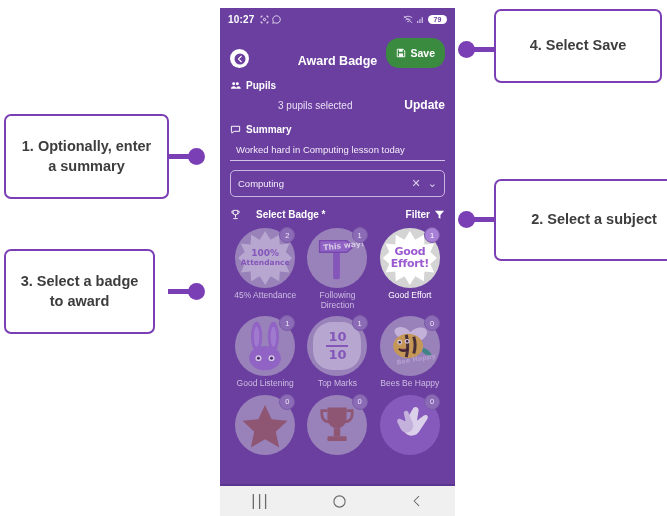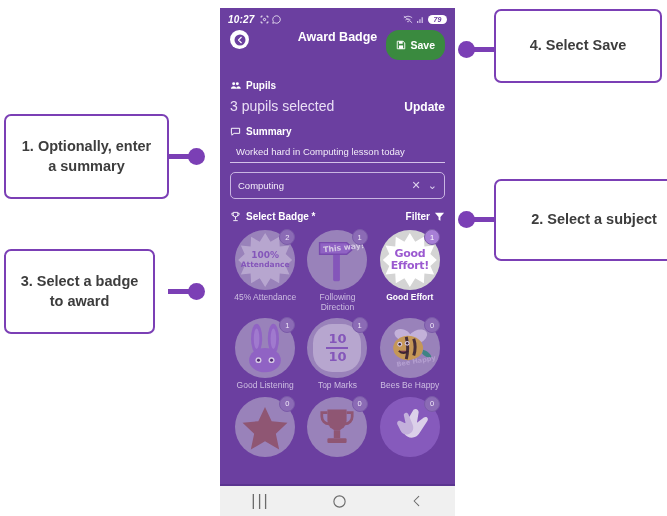--- a/index.html
+++ b/index.html
@@ -29,21 +29,20 @@
   
   .status-bar {
     height: 22px;
     display: flex;
     align-items: center;
     padding: 0 8px;
     color: #ffffff;
     font-size: 10px;
     font-weight: bold;
     box-sizing: border-box;
-    font-style: italic;
   }
   .status-clock { letter-spacing: .2px; }
   .status-left-icons {
     display: flex;
     align-items: center;
     gap: 3px;
     margin-left: 5px;
   }
   .status-spacer { flex: 1; }
   .status-right-icons {
@@ -60,21 +59,21 @@
     padding: 1px 3px;
     line-height: 1;
     min-width: 13px;
     text-align: center;
   }
 
   
   .app-bar {
     height: 38px;
     display: flex;
-    align-items: flex-start;
+    align-items: flex-end;
     padding: 0 10px;
     box-sizing: border-box;
     position: relative;
   }
   .back-circle {
     width: 19px; height: 19px;
     border-radius: 50%;
     background: #ffffff;
     display: flex;
     align-items: center;
@@ -124,21 +123,22 @@
     margin-top: 12px;
   }
   .row-line {
     display: flex;
     align-items: baseline;
     justify-content: space-between;
     margin-top: 7px;
   }
   .pupil-txt {
     color: #eadff5;
-    font-size: 14px;
+    font-size: 10px;
+    margin-left: 48px;
   }
   .update-link {
     color: #ffffff;
     font-size: 12px;
     font-weight: bold;
   }
 
   .summary-field {
     margin-top: 9px;
     border-bottom: 1.6px solid #d4c2e8;
@@ -167,21 +167,21 @@
   }
 
   .badge-head {
     display: flex;
     align-items: center;
     margin-top: 12px;
     color: #ffffff;
     font-size: 10px;
     font-weight: bold;
   }
-  .badge-head .lbl { display: flex; align-items: center; gap: 5px; }
+  .badge-head .lbl { display: flex; align-items: center; gap: 15px; }
   .filter-box {
     margin-left: auto;
     display: flex;
     align-items: center;
     gap: 4px;
     text-align: center;
   }
 
   
   .badge-grid {
@@ -215,21 +215,21 @@
   .badge-label {
     margin-top: 3px;
     color: #cdbde2;
     font-size: 8.5px;
     text-align: center;
     line-height: 1.12;
     max-width: 68px;
   }
   .badge-cell.selected .badge-label {
     color: #ffffff;
-    font-weight: bold;
+    font-weight: normal;
   }
   .count-bubble {
     position: absolute;
     top: -1px;
     right: 5px;
     width: 14px; height: 14px;
     border-radius: 50%;
     background: #8b6bb5;
     color: #f0e8f8;
     font-size: 7.5px;

